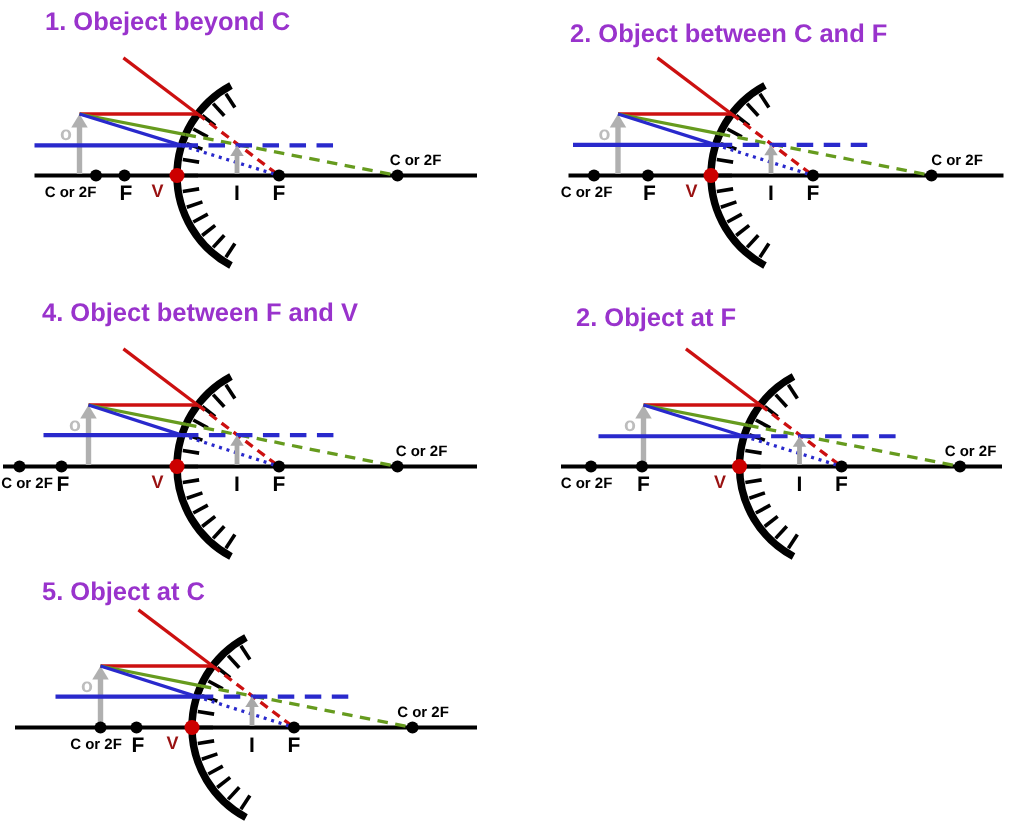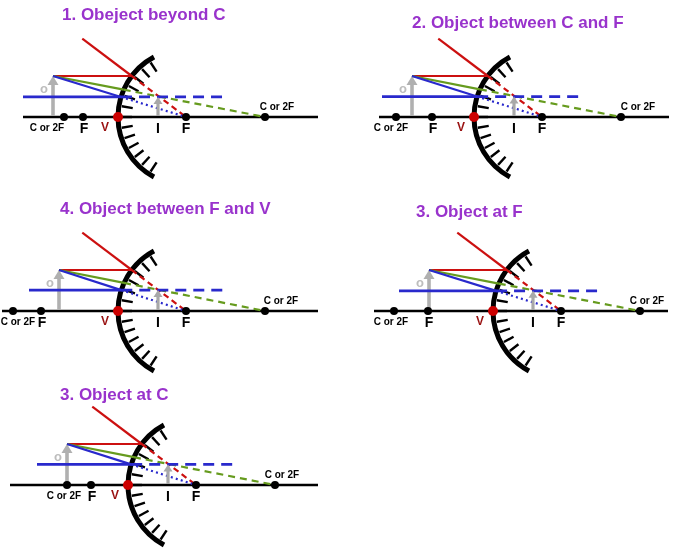--- a/index.html
+++ b/index.html
@@ -10,34 +10,33 @@
     overflow:hidden;
     font-family:"Liberation Sans",sans-serif;
   }
   .panel-title{
     position:absolute;
     font-family:"Liberation Sans",sans-serif;
     font-size:17px;
     font-weight:bold;
     white-space:nowrap;
     color:#9933cc;
-    margin-left:32px;
   }
   #diagram{position:absolute;left:0;top:0;}
   #diagram text{font-family:"Liberation Sans",sans-serif;font-weight:bold;}
 </style>
 </head>
 <body>
 
 <div id="stage">
   <div class="panel-title" style="left: 30px; top: 5px; color: rgb(153, 51, 204);">1. Obeject beyond C</div>
   <div class="panel-title" style="left: 380px; top: 13px; color: rgb(153, 51, 204);">2. Object between C and F</div>
   <div class="panel-title" style="left: 28px; top: 199px; color: rgb(153, 51, 204);">4. Object between F and V</div>
-  <div class="panel-title" style="left: 384px; top: 202px; color: rgb(153, 51, 204);">3. Object at F</div>
-  <div class="panel-title" style="left: 28px; top: 385px; color: rgb(153, 51, 204);">3. Object at C</div>
+  <div class="panel-title" style="left: 384px; top: 202px; color: rgb(153, 51, 204);">2. Object at F</div>
+  <div class="panel-title" style="left: 28px; top: 385px; color: rgb(153, 51, 204);">5. Object at C</div>
   <svg id="diagram" width="682" height="550" viewBox="0 0 682 550">
       <g>
         <line x1="23" y1="117" x2="318" y2="117" stroke="#000000" stroke-width="2.6"></line>
         <path d="M 154 57 A 68 68 0 0 0 154 177" fill="none" stroke="#000000" stroke-width="5"></path>
         <line x1="150.59846272402325" y1="171.51358691645254" x2="156.58949210918854" y2="162.2882106690529" stroke="#000000" stroke-width="2.4"></line>
         <line x1="142.0866365049821" y1="164.92302689265807" x2="149.51812878875435" y2="156.8129761877467" stroke="#000000" stroke-width="2.4"></line>
         <line x1="134.77930101556308" y1="157.0179958961678" x2="143.44741930523702" y2="150.24571966758555" stroke="#000000" stroke-width="2.4"></line>
         <line x1="128.87688767697227" y1="148.01531941687455" x2="138.54387591625388" y2="142.76657305401886" stroke="#000000" stroke-width="2.4"></line>
         <line x1="124.54129258604442" y1="138.1619300397152" x2="134.9419969176369" y2="134.58068034068648" stroke="#000000" stroke-width="2.4"></line>
         <line x1="121.89143590007997" y1="127.72809438094407" x2="132.7405775169895" y2="125.91257071647662" stroke="#000000" stroke-width="2.4"></line>

